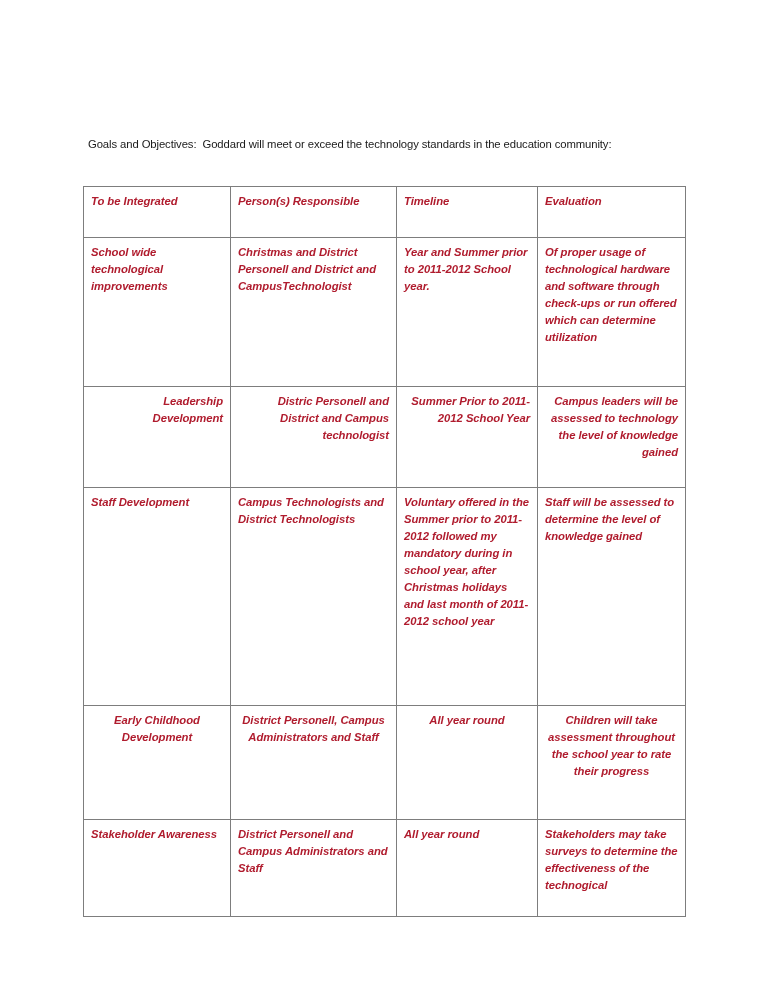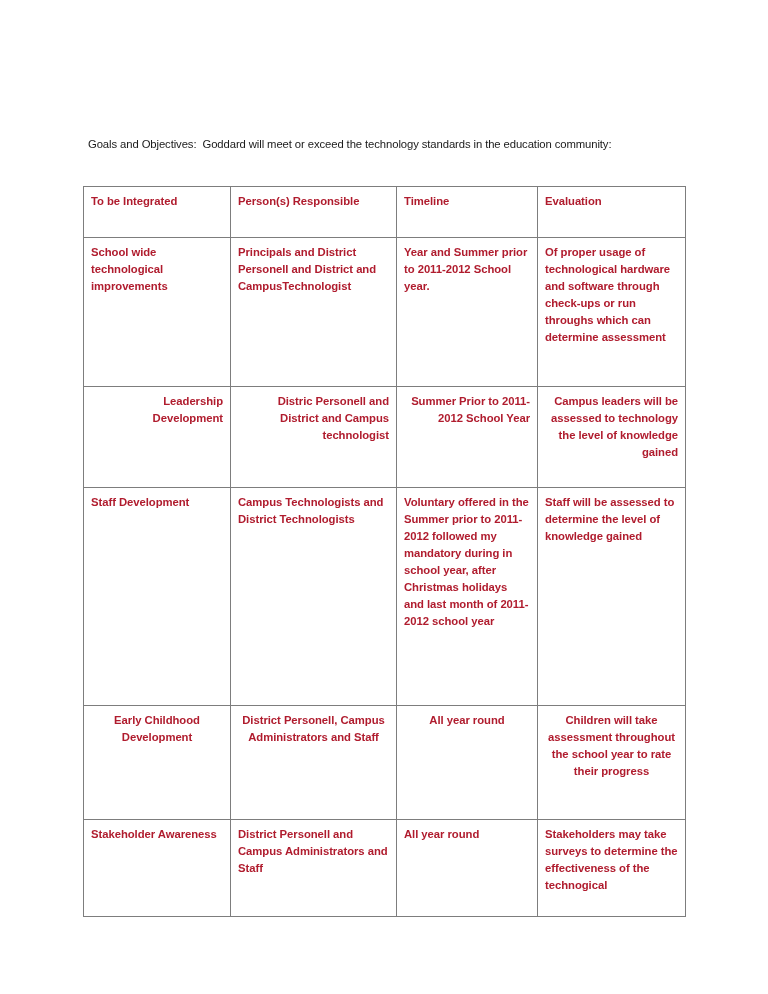--- a/index.html
+++ b/index.html
@@ -45,20 +45,21 @@
   .goals-table td {
     border: 1px solid #7d7d7d;
     vertical-align: top;
     padding: 6px 7px 6px 7px;
     font-size: 11.3px;
     line-height: 17px;
     font-weight: bold;
     color: #B01C2E;
     font-family: "Liberation Sans", sans-serif;
     letter-spacing: -0.05px;
+    font-style: italic;
   }
   .col-a { width: 147px; }
   .col-b { width: 166px; }
   .col-c { width: 141px; }
   .col-d { width: 148px; }
 
   tr.r-head td { height: 38px; }
   tr.r-0 td { height: 136px; }
   tr.r-1 td { height: 88px; text-align: right; }
   tr.r-2 td { height: 205px; margin-left: 43px; }
@@ -95,27 +96,27 @@
         <td>
             <span class="cell-text">Evaluation</span>
           </td>
       </tr>
 
       <tr class="r-0">
         <td>
             <span class="cell-text">School wide technological improvements</span>
           </td>
         <td>
-            <span class="cell-text">Principals and District Personell and District and CampusTechnologist</span>
+            <span class="cell-text">Christmas and District Personell and District and CampusTechnologist</span>
           </td>
         <td>
             <span class="cell-text">Year and Summer prior to 2011-2012 School year.</span>
           </td>
         <td>
-            <span class="cell-text">Of proper usage of technological hardware and software through check-ups or run throughs which can determine assessment</span>
+            <span class="cell-text">Of proper usage of technological hardware and software through check-ups or run offered which can determine utilization</span>
           </td>
       </tr>
 
       <tr class="r-1">
         <td>
             <span class="cell-text">Leadership Development</span>
           </td>
         <td>
             <span class="cell-text">Distric Personell and District and Campus technologist</span>
           </td>

